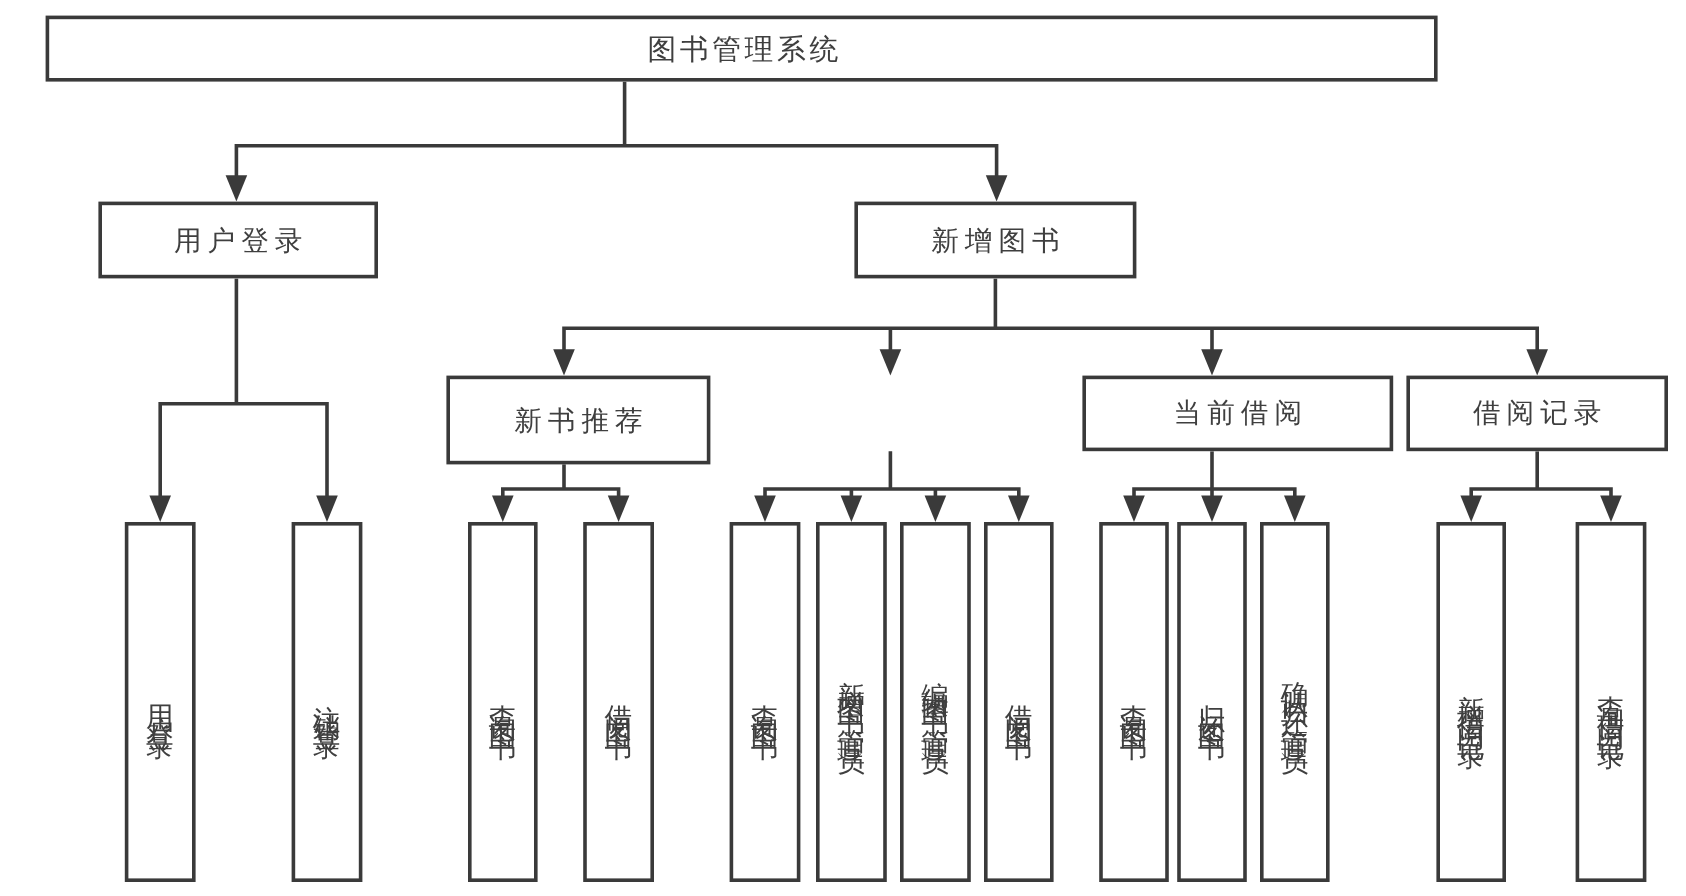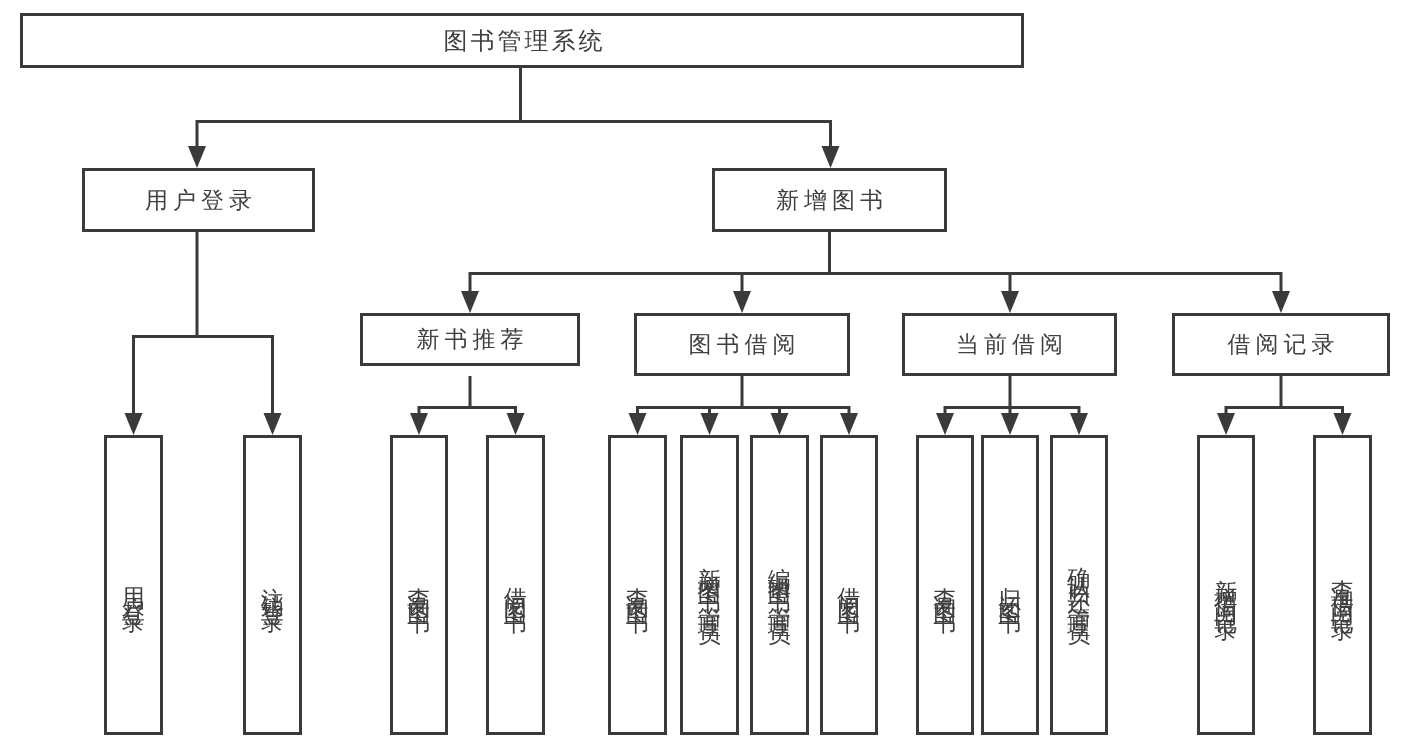--- a/index.html
+++ b/index.html
@@ -108,38 +108,35 @@
       <path class="a" d="M1070 413 L1088 413 L1079 435 Z"></path>
     </g>
 
     <g>
       <path class="l" d="M1281 376 V409 M1224.5 407.5 H1344 M1226 406 V418 M1342.5 406 V418"></path>
       <path class="a" d="M1217 413 L1235 413 L1226 435 Z"></path>
       <path class="a" d="M1333.5 413 L1351.5 413 L1342.5 435 Z"></path>
     </g>
   </svg>
 
-  <div class="box hbox rootbox" style="left:20px;top:13px;width:1004px;height:55px">
+  <div class="box hbox rootbox" style="left:38px;top:13px;width:1160px;height:55px">
     <span>图书管理系统</span>
   </div>
 
   <div class="box hbox" style="left:82px;top:168px;width:233px;height:64px">
     <span>用户登录</span>
   </div>
   <div class="box hbox" style="left:712px;top:168px;width:235px;height:64px">
     <span>新增图书</span>
   </div>
 
-  <div class="box hbox" style="left:360px;top:313px;width:220px;height:53px">
+  <div class="box hbox" style="left:372px;top:313px;width:220px;height:74px">
     <span>新书推荐</span>
   </div>
-  <div class="box hbox" style="left:634px;top:313px;width:216px;height:63px">
-    <span>图书借阅</span>
-  </div>
-  <div class="box hbox" style="left:902px;top:313px;width:215px;height:63px">
+  <div class="box hbox" style="left:902px;top:313px;width:259px;height:63px">
     <span>当前借阅</span>
   </div>
   <div class="box hbox" style="left:1172px;top:313px;width:218px;height:63px">
     <span>借阅记录</span>
   </div>
 
   <div class="box vbox" style="left:104px;width:59px">
     <span>用户登录</span>
   </div>
   <div class="box vbox" style="left:243px;width:59px">

